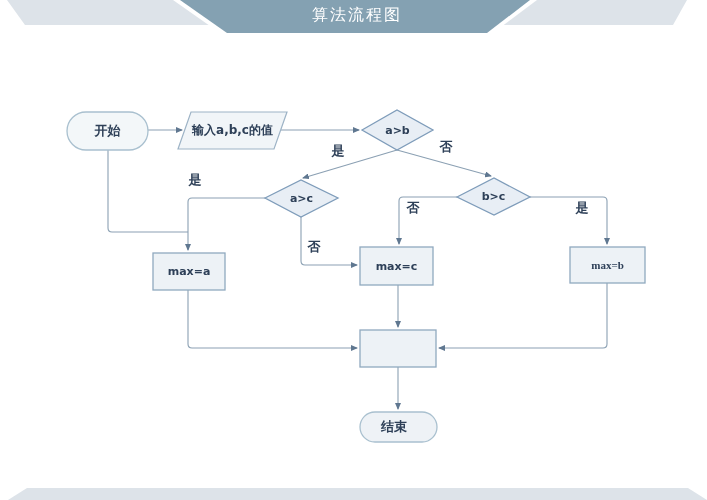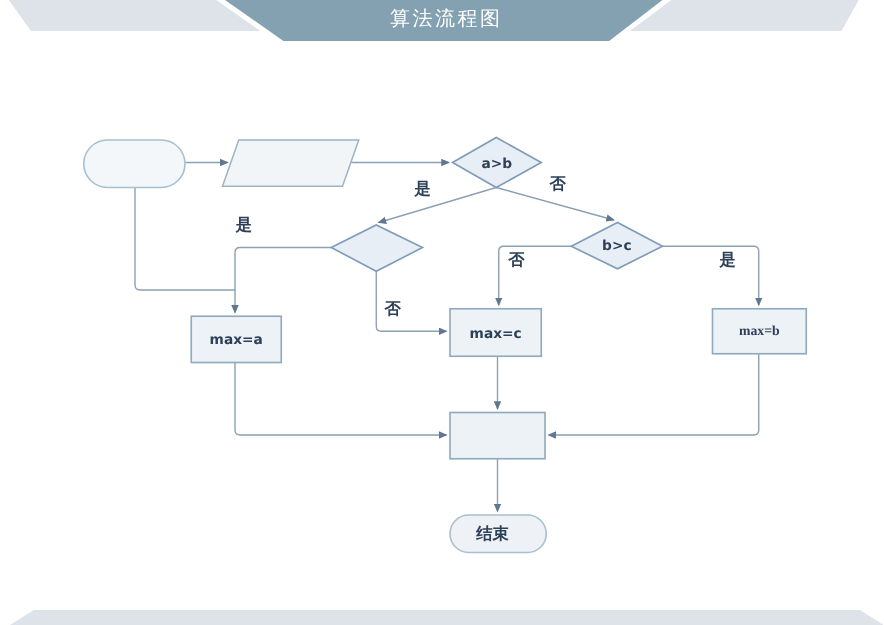--- a/index.html
+++ b/index.html
@@ -80,21 +80,24 @@
     <polygon points="362,130 397,110 433,130 397,150" fill="#e8eef5" stroke="#7e9cba" stroke-width="1.3"></polygon>
     <polygon points="265,198 301,180 338,198 301,217" fill="#e8eef5" stroke="#7e9cba" stroke-width="1.3"></polygon>
     <polygon points="457,197 494,178 530,197 494,215" fill="#e8eef5" stroke="#7e9cba" stroke-width="1.3"></polygon>
     <rect x="153" y="253" width="72" height="37" fill="#edf2f6" stroke="#90a9bf" stroke-width="1.3"></rect>
     <rect x="360" y="247" width="73" height="38" fill="#edf2f6" stroke="#90a9bf" stroke-width="1.3"></rect>
     <rect x="570" y="247" width="75" height="36" fill="#edf2f6" stroke="#90a9bf" stroke-width="1.3"></rect>
     <rect x="360" y="330" width="76" height="37" fill="#edf2f6" stroke="#90a9bf" stroke-width="1.3"></rect>
     <rect x="360" y="412" width="77" height="30" rx="15" fill="#eef2f6" stroke="#a9c0cf" stroke-width="1.3"></rect>
   </svg>
 
+  <div class="nlabel" style="left:67px;top:112px;width:81px;height:38px;font-size:13px;">开始</div>
+  <div class="nlabel" style="left:178px;top:112px;width:109px;height:37px;">输入a,b,c的值</div>
   <div class="nlabel" style="left:362px;top:110px;width:71px;height:40px;font-size:11px;">a&gt;b</div>
+  <div class="nlabel" style="left:265px;top:180px;width:73px;height:37px;font-size:11px;">a&gt;c</div>
   <div class="nlabel" style="left:457px;top:178px;width:73px;height:37px;font-size:11px;">b&gt;c</div>
   <div class="nlabel" style="left:153px;top:253px;width:72px;height:37px;font-size:11px;">max=a</div>
   <div class="nlabel" style="left:360px;top:247px;width:73px;height:38px;font-size:11px;">max=c</div>
   <div class="nlabel" style="left:570px;top:247px;width:75px;height:36px;font-size:11px;font-family:Liberation Serif, serif;">max=b</div>
   <div class="nlabel" style="left:360px;top:412px;width:68px;height:30px;font-size:13px;">结束</div>
 
   <div class="blabel" style="left:329px;top:143px;">是</div>
   <div class="blabel" style="left:437px;top:139px;">否</div>
   <div class="blabel" style="left:186px;top:172px;">是</div>
   <div class="blabel" style="left:305px;top:239px;">否</div>

